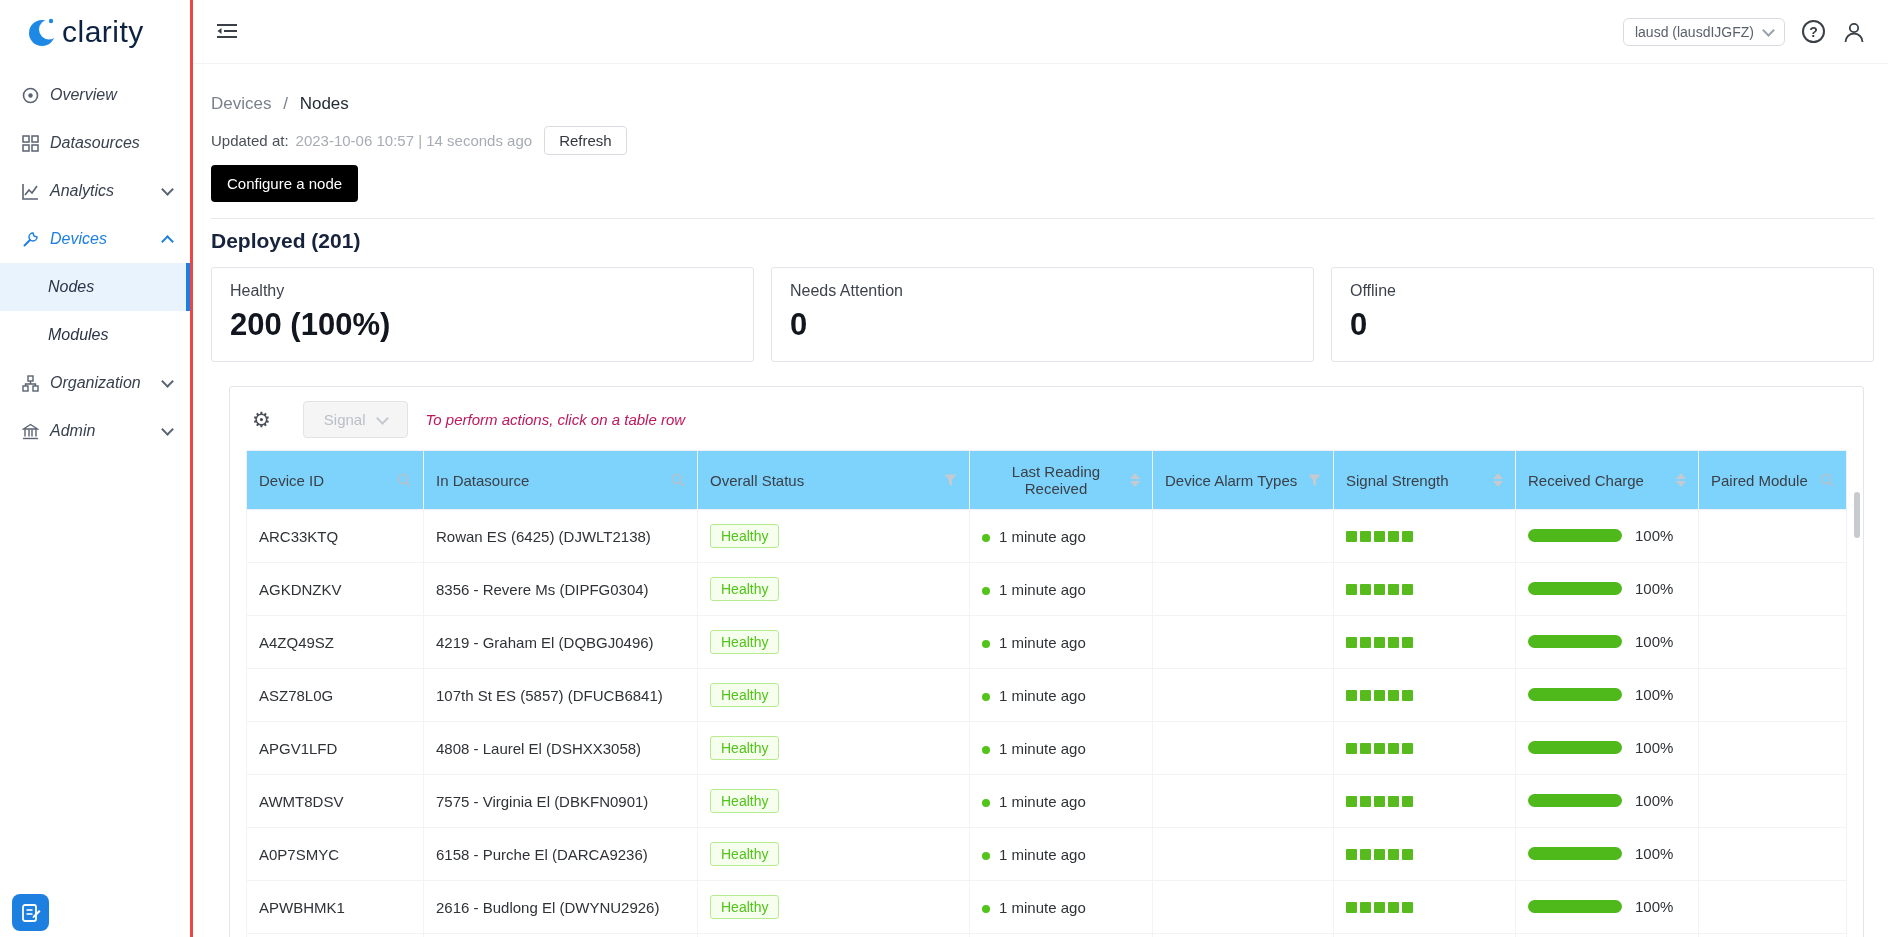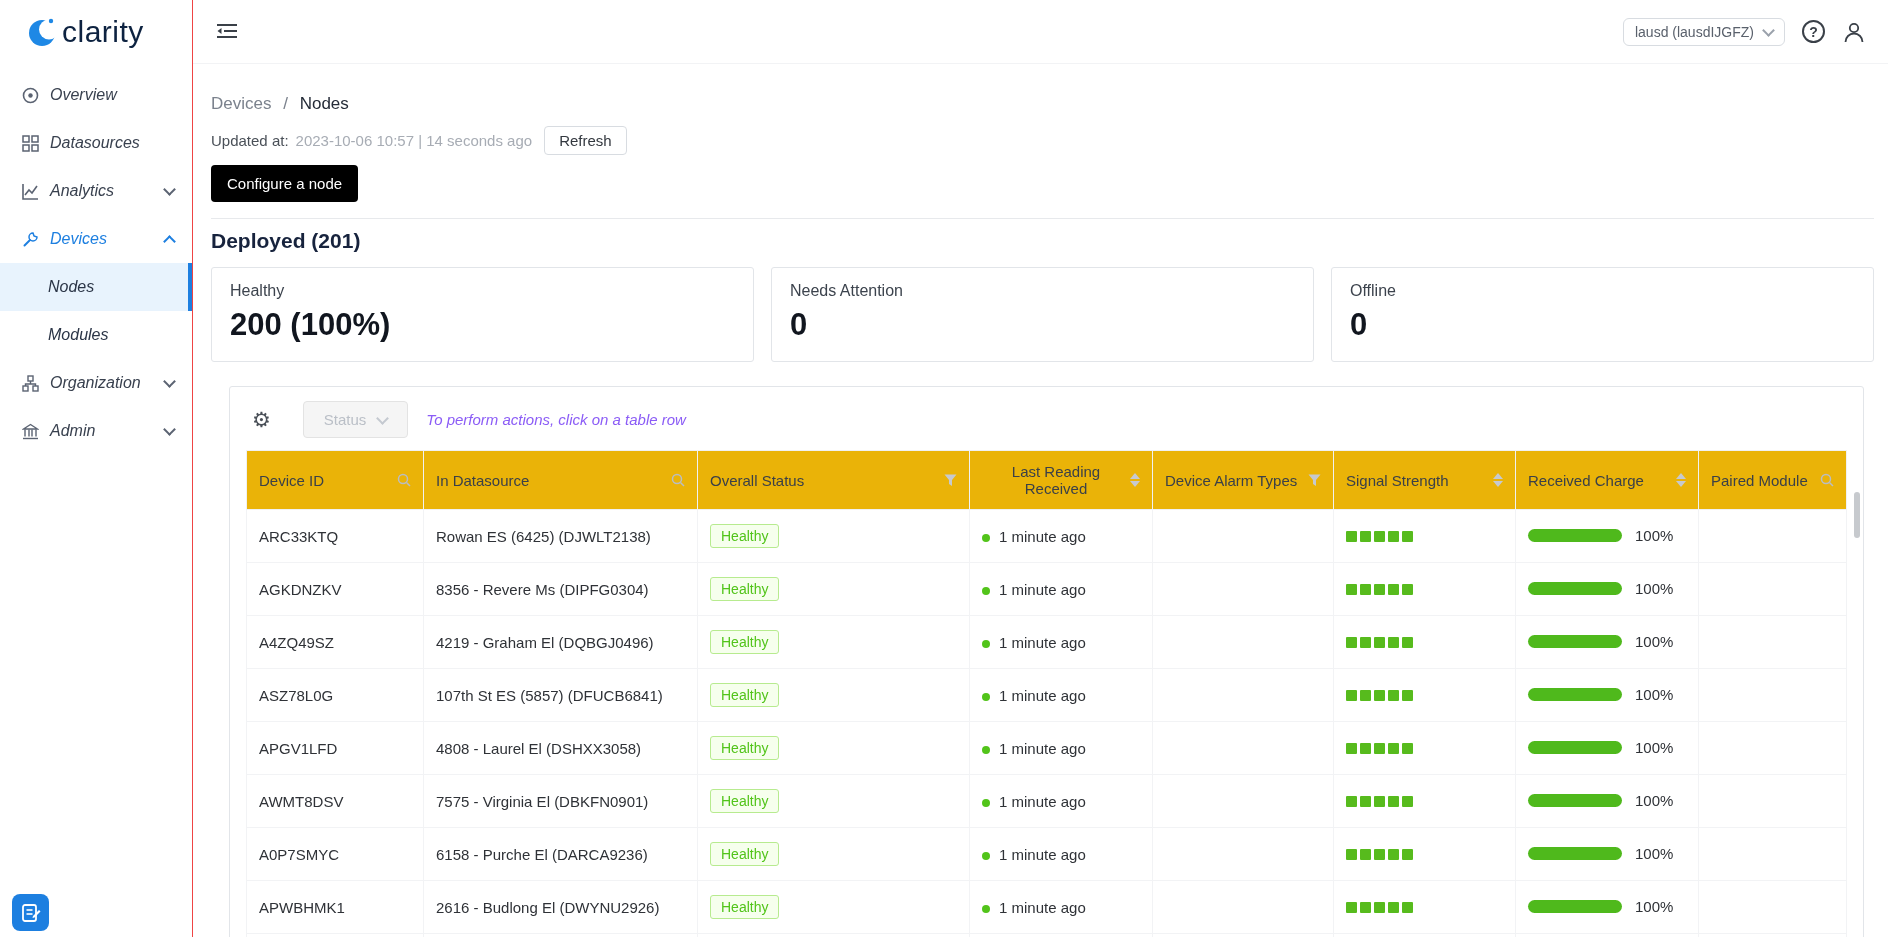--- a/index.html
+++ b/index.html
@@ -2,21 +2,21 @@
 <html><head>
 <meta charset="utf-8">
 <style>
   * { box-sizing: border-box; margin: 0; padding: 0; }
   html,body { width:1888px; height:937px; overflow:hidden; background:#fff;
     font-family:"Liberation Sans", sans-serif; color:#2f3237; }
 
   .app { display:flex; height:100%; }
 
   
-  .sidebar { width:193px; min-width:193px; border-right:1px solid #ef4444; background:#fff;
+  .sidebar { width:193px; min-width:193px; border-right:3px solid #ef4444; background:#fff;
     display:flex; flex-direction:column; position:relative; }
   .logo { display:flex; align-items:center; gap:4px; padding:15px 0 14px 28px; }
   .logo-text { font-size:30px; font-weight:500; color:#0d2240; letter-spacing:.5px; }
   .nav { margin-top:8px;font-style:italic; }
   .nav-item { display:flex; align-items:center; gap:11px; height:48px; padding-left:22px;
     font-size:16px; color:#39414f; cursor:pointer; position:relative; }
   .nav-item svg { flex:0 0 auto; }
   .chev { margin-left:auto; margin-right:18px; width:9px; height:9px; border-right:2px solid #5b6372;
     border-bottom:2px solid #5b6372; transform:rotate(45deg); margin-top:-4px; }
   .chev.up { transform:rotate(225deg); margin-top:4px; border-color:#1d7fe0; }
@@ -63,24 +63,24 @@
 
   
   .table-card { margin:24px 10px 0 18px; border:1px solid #e2e5e9; border-radius:3px;
     padding:14px 16px; position:relative; background:#fff; }
   .toolbar { display:flex; align-items:center; }
   .gear-btn { font-size:21px; color:#4a5058; background:none; border:none; cursor:pointer; padding:4px 6px; }
   .btn-actions { margin-left:26px; display:flex; align-items:center; gap:12px; background:#f5f5f5;
     border:1px solid #e3e3e3; border-radius:4px; padding:9px 20px; font-size:15px; color:#babfc7;
     cursor:not-allowed; font-family:inherit; }
   .btn-actions .chev { margin:0; border-color:#c4c9d0; margin-top:-3px; }
-  .toolbar-hint { margin-left:18px; font-style:italic; font-size:15px; color:#8b5cf6; }
+  .toolbar-hint { margin-left:18px; font-style:italic; font-size:15px; color:#be185d; }
 
   table { margin-top:12px; width:100%; border-collapse:collapse; table-layout:fixed; }
-  th { border:1px solid #f0f1f3; background:#eab308; font-weight:400; padding:0; }
+  th { border:1px solid #f0f1f3; background:#7dd3fc; font-weight:400; padding:0; }
   .th-inner { display:flex; align-items:center; justify-content:space-between; padding:12px 12px;
     font-size:15px; color:#3b4048; }
   td { border:1px solid #f2f3f5; padding:14px 12px; font-size:15px; color:#2f3237;
     white-space:nowrap; overflow:hidden; }
   tr[data-name="table-row"] { cursor:pointer; }
 
   .sorter { display:flex; flex-direction:column; align-items:center; gap:2px; }
   .sorter .up { width:0; height:0; border-left:5px solid transparent; border-right:5px solid transparent;
     border-bottom:6px solid #c6c9cf; }
   .sorter .down { width:0; height:0; border-left:5px solid transparent; border-right:5px solid transparent;
@@ -241,21 +241,21 @@
         </div>
       </div>
 
       
       <div class="table-card" data-name="nodes-table-card">
         <div class="toolbar" data-name="table-toolbar">
           <button class="gear-btn" data-name="table-settings-button">
             <span data-name="gear-icon">⚙</span>
           </button>
           <button class="btn-actions" data-name="actions-dropdown" disabled="">
-            <span data-name="actions-label">Status</span>
+            <span data-name="actions-label">Signal</span>
             <span class="chev" data-name="chevron-down-icon"></span>
           </button>
           <span class="toolbar-hint" data-name="actions-hint-text">To perform actions, click on a table row</span>
         </div>
 
         <table data-name="nodes-table">
           <colgroup>
             <col style="width:177px">
               <col style="width:274px">
               <col style="width:272px">

